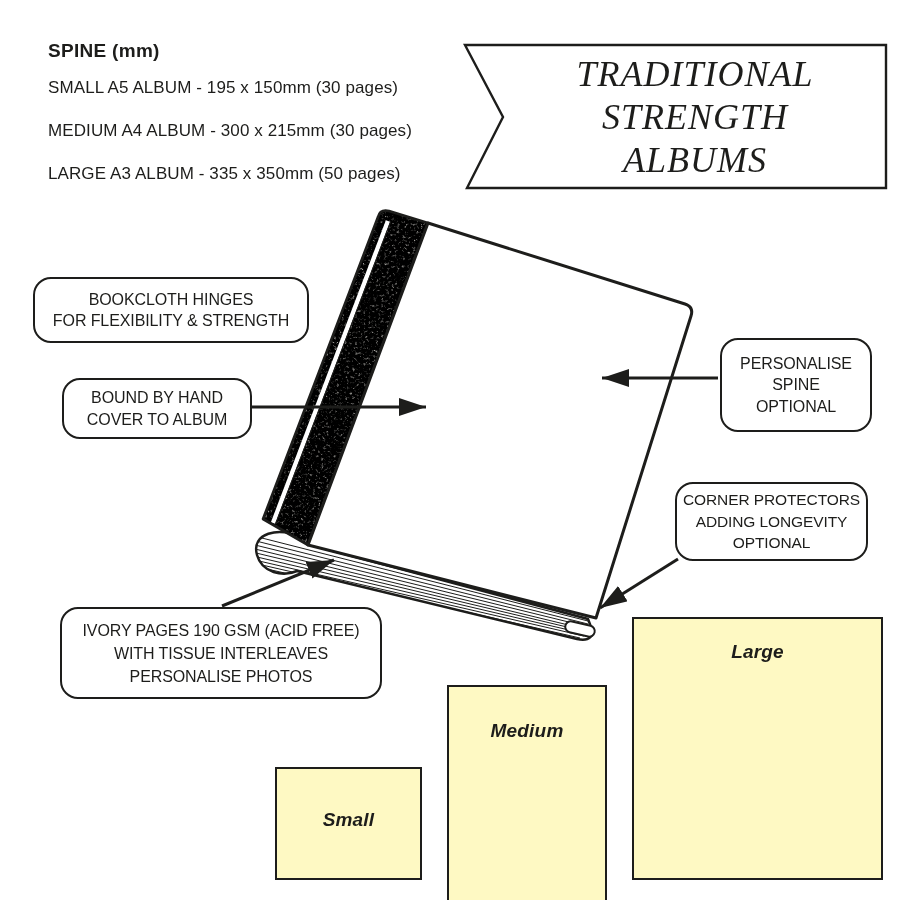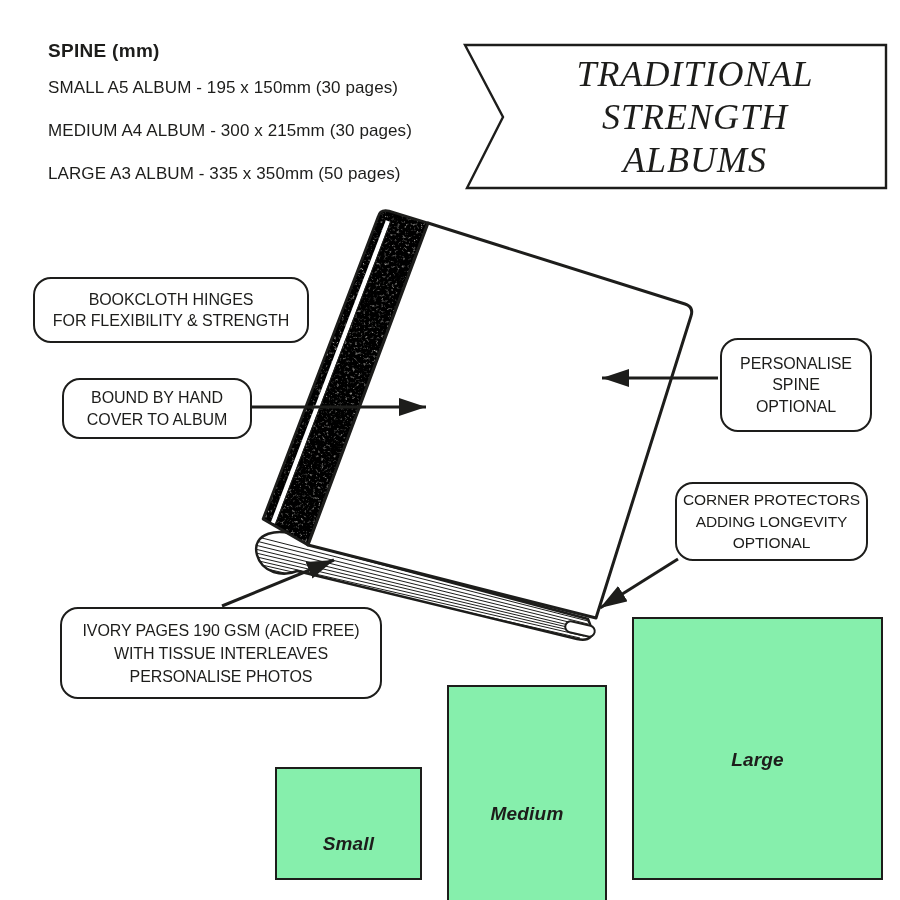--- a/index.html
+++ b/index.html
@@ -31,22 +31,22 @@
   }
   .callout span{display:block;}
   #callout-bookcloth{left:33px;top:277px;width:276px;height:66px;}
   #callout-bound{left:62px;top:378px;width:190px;height:61px;}
   #callout-strong{left:705px;top:214px;width:165px;height:87px;}
   #callout-personalise{left:720px;top:338px;width:152px;height:94px;}
   #callout-corner{left:675px;top:482px;width:193px;height:79px;font-size:15.5px;}
   #callout-ivory{left:28px;top:607px;width:322px;height:92px;font-size:16px;line-height:23px;margin-left:32px;}
 
   .size-box{
-    position:absolute;background:#86efac;border:2.5px solid #1d1d1b;box-sizing:border-box;
-    display:flex;align-items:center;justify-content:center;
+    position:absolute;background:#fef9c3;border:2.5px solid #1d1d1b;box-sizing:border-box;
+    display:flex;align-items:flex-start;justify-content:center;
     font-size:19px;font-weight:bold;font-style:italic;letter-spacing:.2px;
   }
   #size-box-small{left:275px;top:767px;width:147px;height:113px;padding-top:40px;}
   #size-box-medium{left:447px;top:685px;width:160px;height:225px;padding-top:33px;}
   #size-box-large{left:632px;top:617px;width:251px;height:263px;padding-top:22px;}
 </style>
 </head>
 <body>
 
 <div id="stage">

